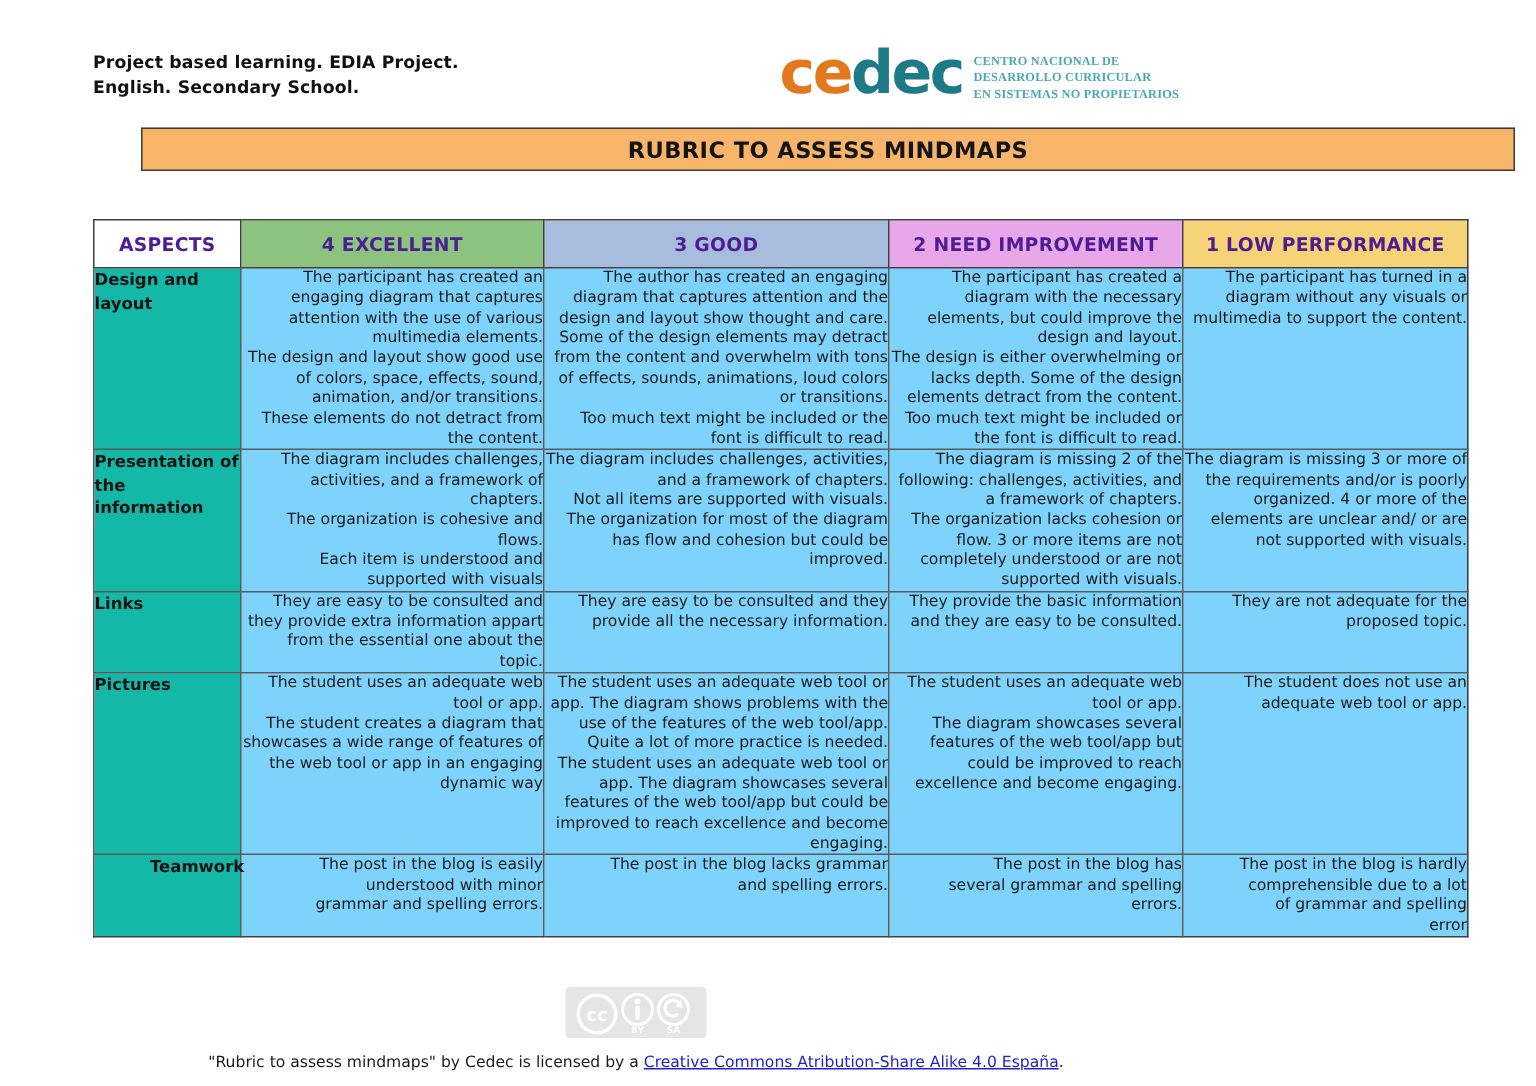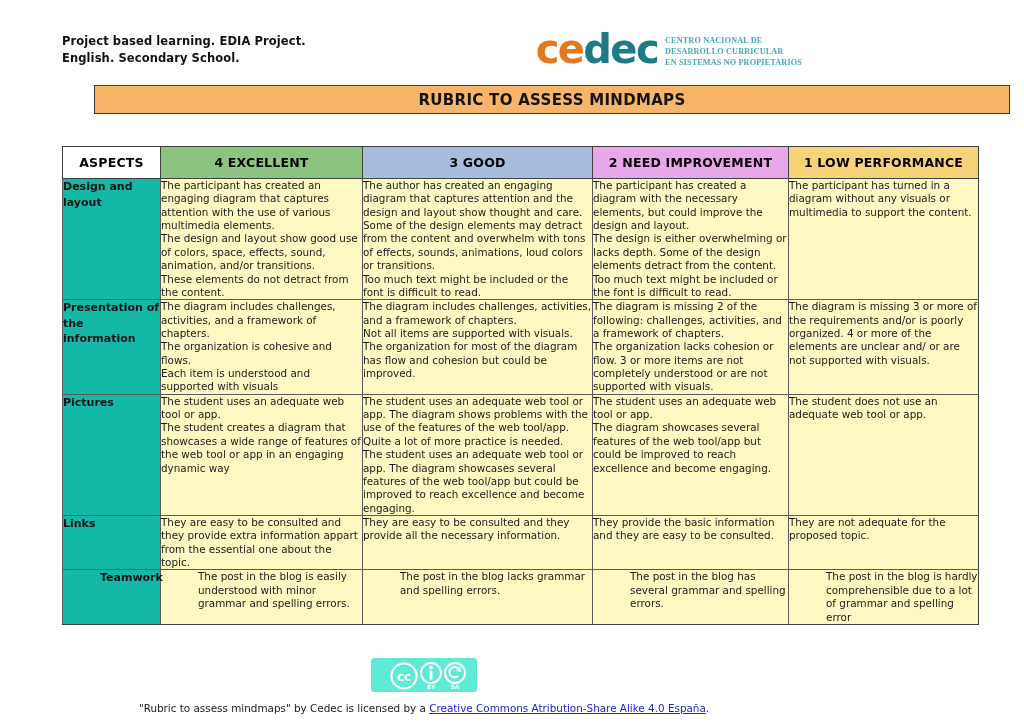--- a/index.html
+++ b/index.html
@@ -37,21 +37,21 @@
     font-size: 11.5px;
     font-weight: bold;
     line-height: 1.45;
     letter-spacing: 0.1px;
     color: #111111;
   }
   .header-left div { white-space: nowrap; }
 
   .logo-block {
     position: absolute;
-    right: 0;
+    right: 16px;
     top: -1px;
     display: flex;
     align-items: center;
   }
   .logo-word {
     font-family: "DejaVu Sans", "Liberation Sans", sans-serif;
     font-size: 40px;
     font-weight: bold;
     letter-spacing: -1.6px;
     line-height: 38px;
@@ -125,46 +125,47 @@
     vertical-align: top;
     padding: 0;
   }
   table.rubric thead th {
     height: 32px;
     vertical-align: middle;
     text-align: center;
     font-size: 12.5px;
     font-weight: bold;
     letter-spacing: 0.2px;
-    color: #000000;
+    color: #4c1d95;
     border: 1.4px solid #404040;
   }
   th.h-aspects { background: #ffffff; }
   th.h-excellent { background: #8cc47f; }
   th.h-good { background: #a8bcdd; }
   th.h-need { background: #e7a7e8; }
   th.h-low { background: #f7d377; }
 
   td.aspect {
     background: #14b8a6;
     vertical-align: middle;
     padding: 4px 8px 4px 10px;
     font-size: 11px;
     font-weight: bold;
     line-height: 1.42;
     color: #141414;
     border-left: 1.4px solid #404040;
     border-right: 1.4px solid #404040;
   }
   td.cell {
-    background: #fef9c3;
+    background: #7dd3fc;
     padding: 6px 7px 6px 8px;
     font-size: 10.4px;
     line-height: 1.285;
     color: #1a1a1a;
+    text-align: right;
   }
   td.cell.last { border-right: 1.4px solid #404040; }
   td.cell p { margin: 0; }
   tr.r-last td { border-bottom: 1.4px solid #404040; padding-left: 37px; }
 
   
   col.c-aspects  { width: 98px; }
   col.c-excellent{ width: 202px; }
   col.c-good     { width: 230px; }
   col.c-need     { width: 196px; }
@@ -173,23 +174,23 @@
   
   .footer {
     position: absolute;
     left: 0;
     right: 0;
     top: 658px;
     text-align: center;
   }
   .cc-badge {
     display: inline-block;
-    background: #5eead4;
+    background: #e5e5e5;
     border-radius: 3px;
-    padding: 3px 5px 1px 17px;
+    padding: 3px 5px 1px 5px;
     line-height: 0;
   }
   .cc-badge svg { display: block; }
   .footer-text {
     margin-top: 6px;
     font-size: 10.4px;
     color: #1a1a1a;
     white-space: nowrap;
   }
   .footer-text a {
@@ -272,41 +273,41 @@
             <p>Not all items are supported with visuals.</p>
             <p>The organization for most of the diagram has flow and cohesion but could be improved.</p>
           </td>
         <td class="cell">
             <p>The diagram is missing 2 of the following: challenges, activities, and a framework of chapters.</p>
             <p>The organization lacks cohesion or flow. 3 or more items are not completely understood or are not supported with visuals.</p>
           </td>
         <td class="cell last">The diagram is missing 3 or more of the requirements and/or is poorly organized. 4 or more of the elements are unclear and/ or are not supported with visuals.</td>
       </tr>
       <tr>
-        <td class="aspect">Pictures</td>
-        <td class="cell">
-            <p>The student uses an adequate web tool or app.</p>
-            <p>The student creates a diagram that showcases a wide range of features of the web tool or app in an engaging dynamic way</p>
-          </td>
-        <td class="cell">
-            <p>The student uses an adequate web tool or app. The diagram shows problems with the use of the features of the web tool/app. Quite a lot of more practice is needed.</p>
-            <p>The student uses an adequate web tool or app. The diagram showcases several features of the web tool/app but could be improved to reach excellence and become engaging.</p>
-          </td>
-        <td class="cell">
-            <p>The student uses an adequate web tool or app.</p>
-            <p>The diagram showcases several features of the web tool/app but could be improved to reach excellence and become engaging.</p>
-          </td>
-        <td class="cell last">The student does not use an adequate web tool or app.</td>
-      </tr>
-      <tr>
         <td class="aspect">Links</td>
         <td class="cell">They are easy to be consulted and they provide extra information appart from the essential one about the topic.</td>
         <td class="cell">They are easy to be consulted and they provide all the necessary information.</td>
         <td class="cell">They provide the basic information and they are easy to be consulted.</td>
         <td class="cell last">They are not adequate for the proposed topic.</td>
+      </tr>
+      <tr>
+        <td class="aspect">Pictures</td>
+        <td class="cell">
+            <p>The student uses an adequate web tool or app.</p>
+            <p>The student creates a diagram that showcases a wide range of features of the web tool or app in an engaging dynamic way</p>
+          </td>
+        <td class="cell">
+            <p>The student uses an adequate web tool or app. The diagram shows problems with the use of the features of the web tool/app. Quite a lot of more practice is needed.</p>
+            <p>The student uses an adequate web tool or app. The diagram showcases several features of the web tool/app but could be improved to reach excellence and become engaging.</p>
+          </td>
+        <td class="cell">
+            <p>The student uses an adequate web tool or app.</p>
+            <p>The diagram showcases several features of the web tool/app but could be improved to reach excellence and become engaging.</p>
+          </td>
+        <td class="cell last">The student does not use an adequate web tool or app.</td>
       </tr>
       <tr class="r-last">
         <td class="aspect">Teamwork</td>
         <td class="cell">The post in the blog is easily understood with minor grammar and spelling errors.</td>
         <td class="cell">The post in the blog lacks grammar and spelling errors.</td>
         <td class="cell">The post in the blog has several grammar and spelling errors.</td>
         <td class="cell last">The post in the blog is hardly comprehensible due to a lot of grammar and spelling error</td>
       </tr>
     </tbody>
   </table>

